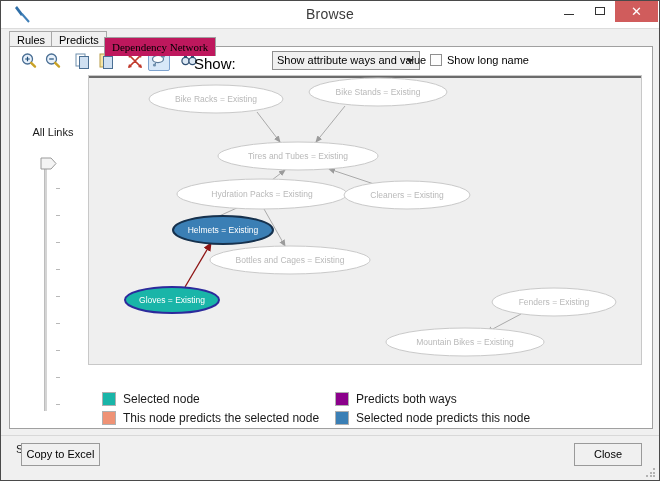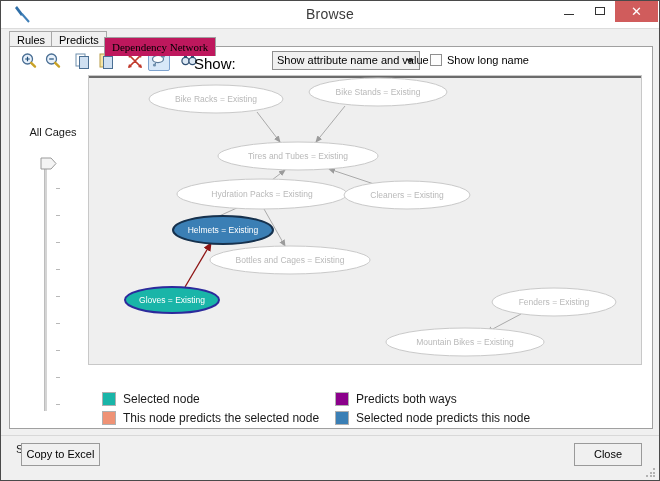--- a/index.html
+++ b/index.html
@@ -403,31 +403,31 @@
         <svg width="18" height="18" viewBox="0 0 18 18">
           <circle cx="5.5" cy="9" r="3.6" fill="#dce8f4" stroke="#2f4f72" stroke-width="1.2"></circle>
           <circle cx="12.5" cy="9" r="3.6" fill="#dce8f4" stroke="#2f4f72" stroke-width="1.2"></circle>
           <path d="M4 4.6h3M11 4.6h3" stroke="#2f4f72" stroke-width="1.4"></path>
         </svg>
       </div>
 
       <div class="show-label">Show:</div>
 
       <div class="combo">
-        <span class="combo-text">Show attribute name and value</span>
+        <span class="combo-text">Show attribute ways and value</span>
         <span class="combo-arrow"></span>
       </div>
 
       <div class="chk-wrap">
         <span class="chkbox"></span>
         <span class="chk-label">Show long name</span>
       </div>
     </div>
 
-    <div class="rail-top-label">All Cages</div>
+    <div class="rail-top-label">All Links</div>
     <div class="slider">
       <div class="slider-track"></div>
       <div class="slider-tick" style="top:35px;"></div>
       <div class="slider-tick" style="top:62px;"></div>
       <div class="slider-tick" style="top:89px;"></div>
       <div class="slider-tick" style="top:116px;"></div>
       <div class="slider-tick" style="top:143px;"></div>
       <div class="slider-tick" style="top:170px;"></div>
       <div class="slider-tick" style="top:197px;"></div>
       <div class="slider-tick" style="top:224px;"></div>

